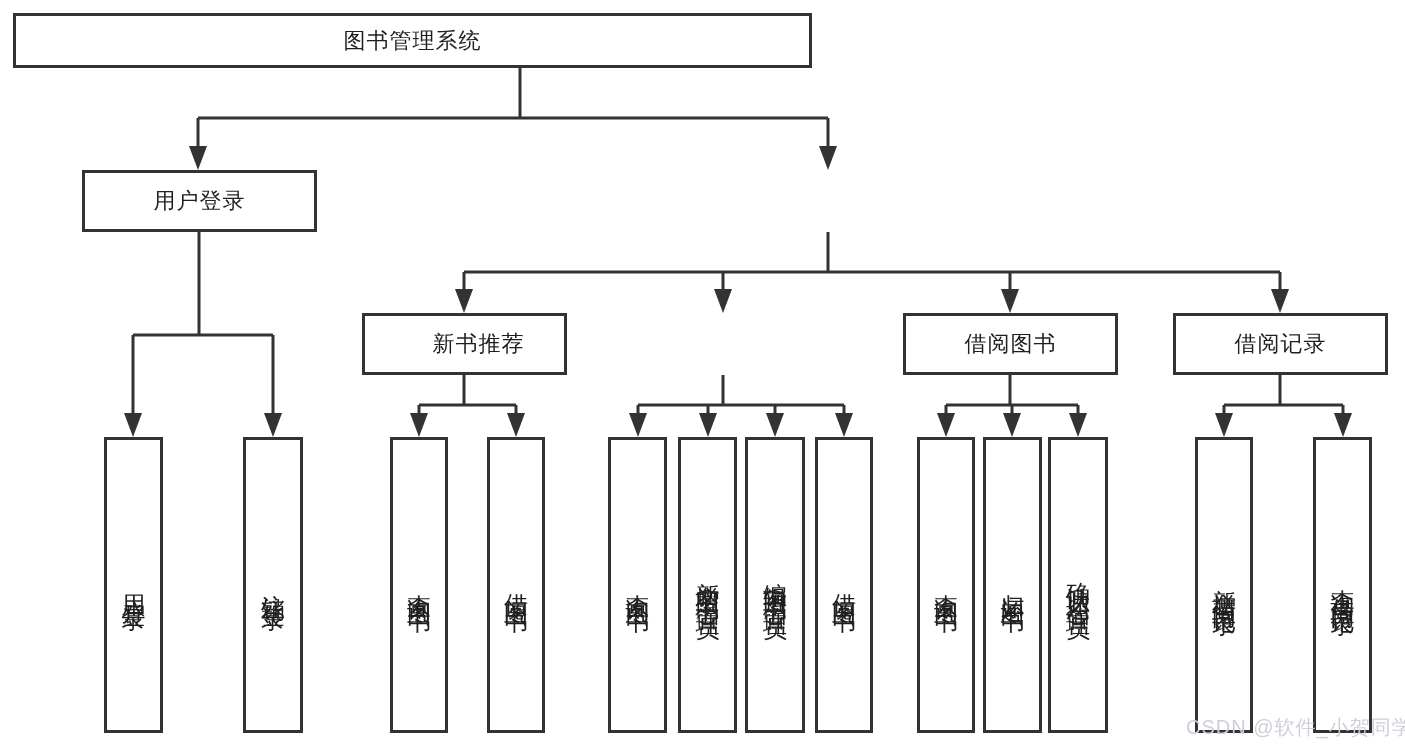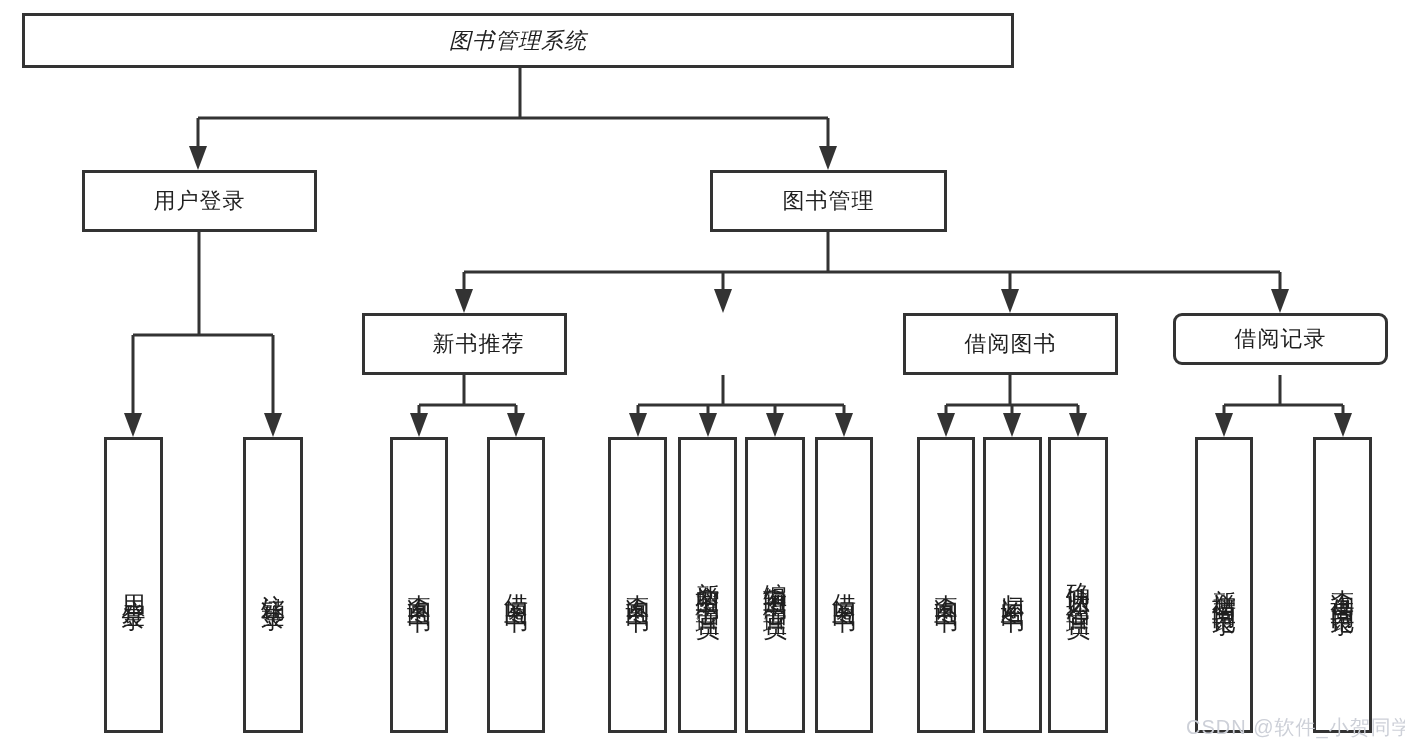--- a/index.html
+++ b/index.html
@@ -95,28 +95,27 @@
     <path d="M1010 375 V405 M946 405 H1078 M946 405 V417 M1012 405 V417 M1078 405 V417"></path>
     <polygon points="937,413 955,413 946,437"></polygon>
     <polygon points="1003,413 1021,413 1012,437"></polygon>
     <polygon points="1069,413 1087,413 1078,437"></polygon>
 
     <path d="M1280 375 V405 M1224 405 H1343 M1224 405 V417 M1343 405 V417"></path>
     <polygon points="1215,413 1233,413 1224,437"></polygon>
     <polygon points="1334,413 1352,413 1343,437"></polygon>
   </svg>
 
-  <div class="node" style="left:22px; top:13px; width:992px; height:55px;font-style:italic;">图书管理系统</div>
+  <div class="node" style="left:13px; top:13px; width:799px; height:55px;">图书管理系统</div>
 
   <div class="node" style="left:82px; top:170px; width:235px; height:62px;">用户登录</div>
-  <div class="node" style="left:710px; top:170px; width:237px; height:62px;">图书管理</div>
 
   <div class="node" style="left:362px; top:313px; width:205px; height:62px;padding-left:28px;">新书推荐</div>
   <div class="node" style="left:903px; top:313px; width:215px; height:62px;">借阅图书</div>
-  <div class="node" style="left:1173px; top:313px; width:215px; height:52px;border-radius:9px;">借阅记录</div>
+  <div class="node" style="left:1173px; top:313px; width:215px; height:62px;">借阅记录</div>
 
   <div class="node vnode" style="left:104px; top:437px; width:59px; height:296px;">用户登录</div>
   <div class="node vnode" style="left:243px; top:437px; width:60px; height:296px;">注销登录</div>
 
   <div class="node vnode" style="left:390px; top:437px; width:58px; height:296px;">查询图书</div>
   <div class="node vnode" style="left:487px; top:437px; width:58px; height:296px;">借阅图书</div>
 
   <div class="node vnode" style="left:608px; top:437px; width:59px; height:296px;">查询图书</div>
   <div class="node vnode" style="left:678px; top:437px; width:59px; height:296px;">新增图书（管理员）</div>
   <div class="node vnode" style="left:745px; top:437px; width:60px; height:296px;">编辑图书（管理员）</div>

